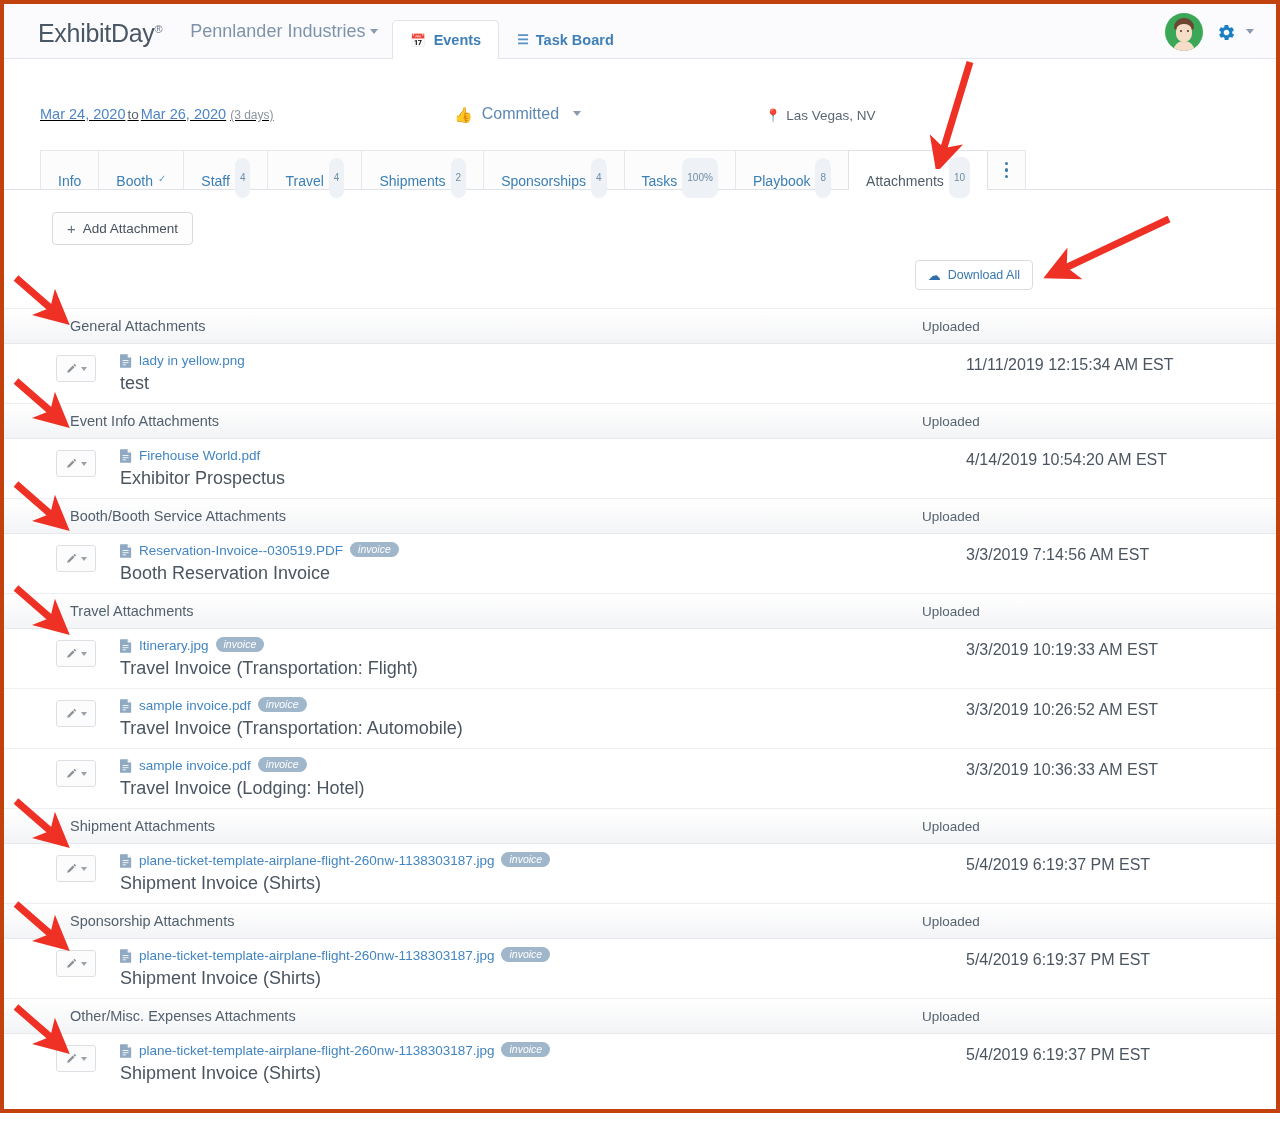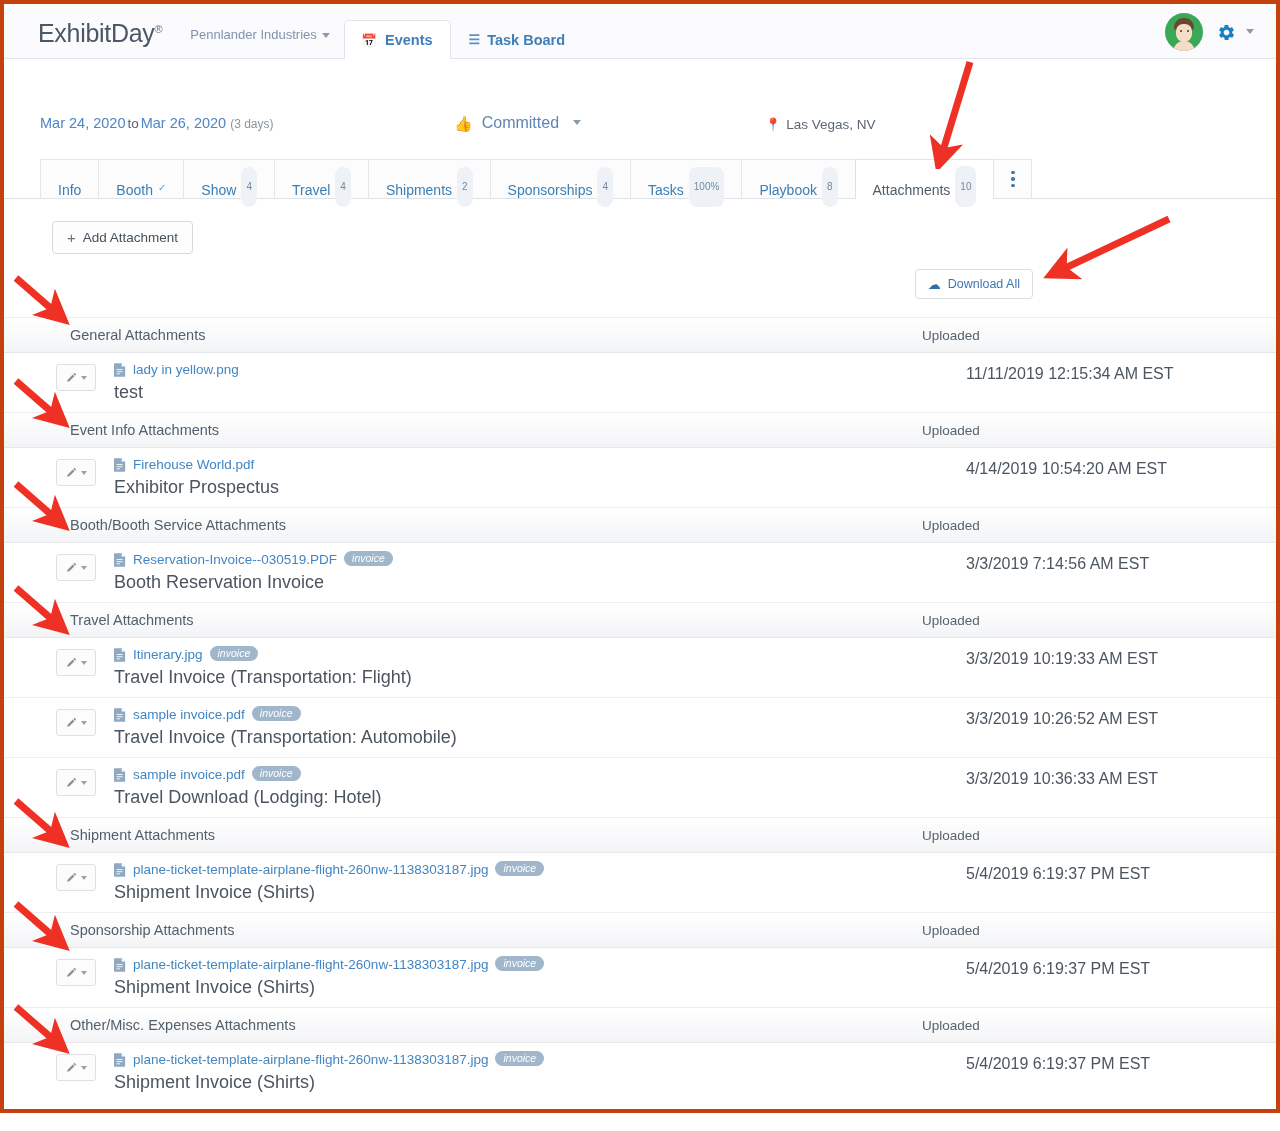--- a/index.html
+++ b/index.html
@@ -42,21 +42,21 @@
     white-space: nowrap;
   }
   .brand .reg {
     font-size: 11px;
     vertical-align: super;
     color: #6b7787;
   }
   .org-switcher {
     margin-left: 28px;
     margin-bottom: 16px;
-    font-size: 13px;
+    font-size: 18px;
     color: #7e93ab;
     white-space: nowrap;
     cursor: pointer;
   }
   .caret-dn {
     display: inline-block;
     width: 0; height: 0;
     border-left: 4px solid transparent;
     border-right: 4px solid transparent;
     border-top: 5px solid #8a9bb0;
@@ -152,22 +152,23 @@
   .evt-header { padding: 22px 0 0 36px; }
   .evt-title {
     font-size: 22.5px;
     color: #50616f;
     font-weight: 400;
     letter-spacing: -0.1px;
     margin: 0;
   }
   .evt-meta {
     position: relative;
-    margin-top: 34px;
+    margin-top: 25px;
     height: 26px;
+    text-decoration: underline;
   }
   .evt-dates {
     font-size: 14.5px;
     color: #4d85c6;
     white-space: nowrap;
   }
   .evt-dates .to { color: #55616c; font-size: 13.5px; padding: 0 2px; }
   .evt-dates .dur { color: #8b949d; font-size: 12px; margin-left: 4px; }
   .evt-status {
     position: absolute;
@@ -348,21 +349,21 @@
     cursor: pointer;
     margin-top: 2px;
   }
   .pencil { width: 11px; height: 11px; display: block; }
   .mini-caret {
     width: 0; height: 0;
     border-left: 3.5px solid transparent;
     border-right: 3.5px solid transparent;
     border-top: 4px solid #9aa1a9;
   }
-  .att-main { margin-left: 18px; }
+  .att-main { margin-left: 24px; }
   .att-line1 {
     display: flex;
     align-items: center;
     gap: 7px;
     white-space: nowrap;
   }
   .doc-icon { width: 12px; height: 14px; display: block; }
   .att-name {
     font-size: 13.5px;
     color: #4285c2;
@@ -456,21 +457,21 @@
 
   <div class="sect-tabs">
     <div class="stab">
         <span>Info</span>
       </div>
     <div class="stab">
         <span>Booth</span>
         <span class="check">✓</span>
       </div>
     <div class="stab">
-        <span>Show</span>
+        <span>Staff</span>
         <span class="badge">4</span>
       </div>
     <div class="stab">
         <span>Travel</span>
         <span class="badge">4</span>
       </div>
     <div class="stab">
         <span>Shipments</span>
         <span class="badge">2</span>
       </div>
@@ -659,21 +660,21 @@
               <svg class="doc-icon" viewBox="0 0 14 16">
                 <path fill="#8fa9c2" d="M1 0h8l4 4v11a1 1 0 0 1-1 1H1a1 1 0 0 1-1-1V1a1 1 0 0 1 1-1z"></path>
                 <path fill="#ffffff" d="M9 0l4 4H9z"></path>
                 <rect x="3" y="7" width="7" height="1" fill="#ffffff"></rect>
                 <rect x="3" y="9.5" width="7" height="1" fill="#ffffff"></rect>
                 <rect x="3" y="12" width="4" height="1" fill="#ffffff"></rect>
               </svg>
               <a class="att-name">sample invoice.pdf</a>
               <span class="pill-invoice">invoice</span>
             </div>
-            <div class="att-desc">Travel Download (Lodging: Hotel)</div>
+            <div class="att-desc">Travel Invoice (Lodging: Hotel)</div>
           </div>
           <div class="att-date">3/3/2019 10:36:33 AM EST</div>
         </div>
       </div>
       <div class="sec-head">
         <div class="sec-title">Shipment Attachments</div>
         <div class="sec-uploaded">Uploaded</div>
       </div>
       <div>
         <div class="att-row">

